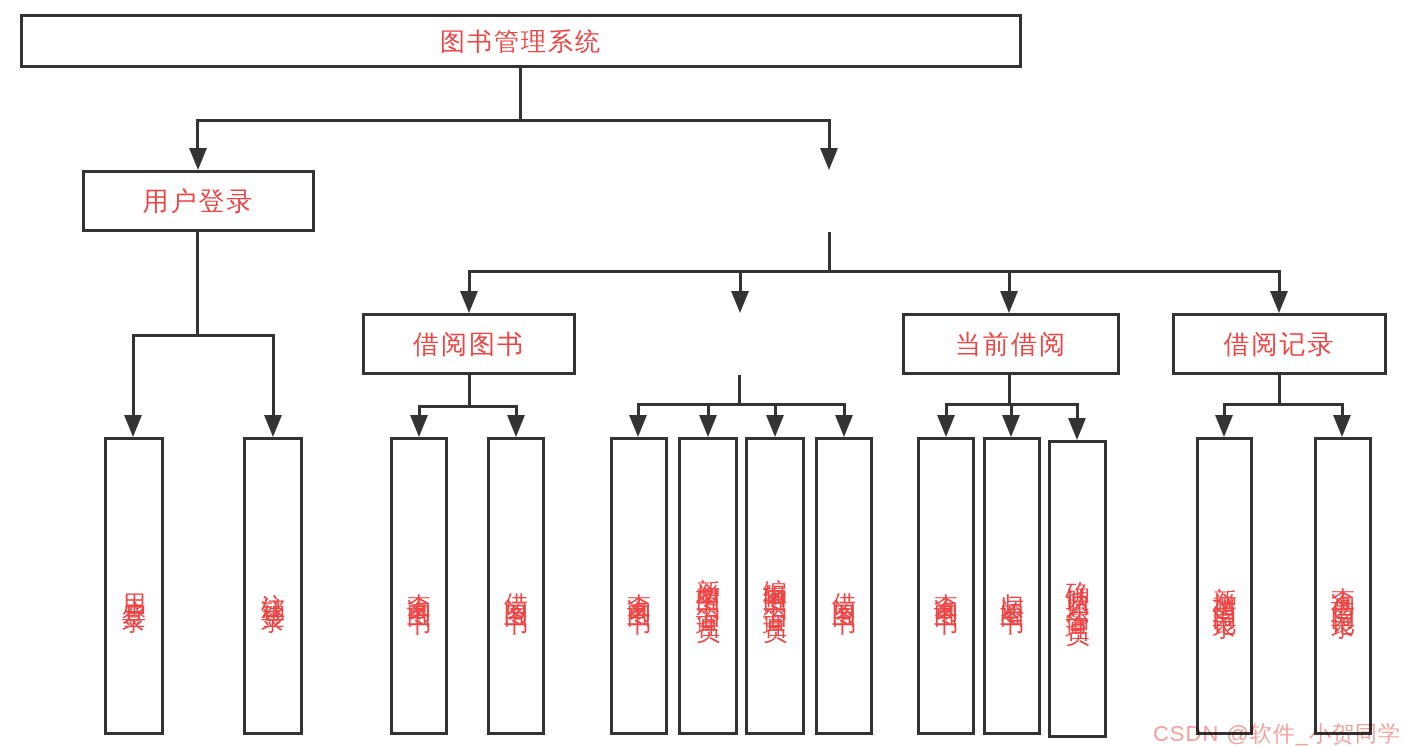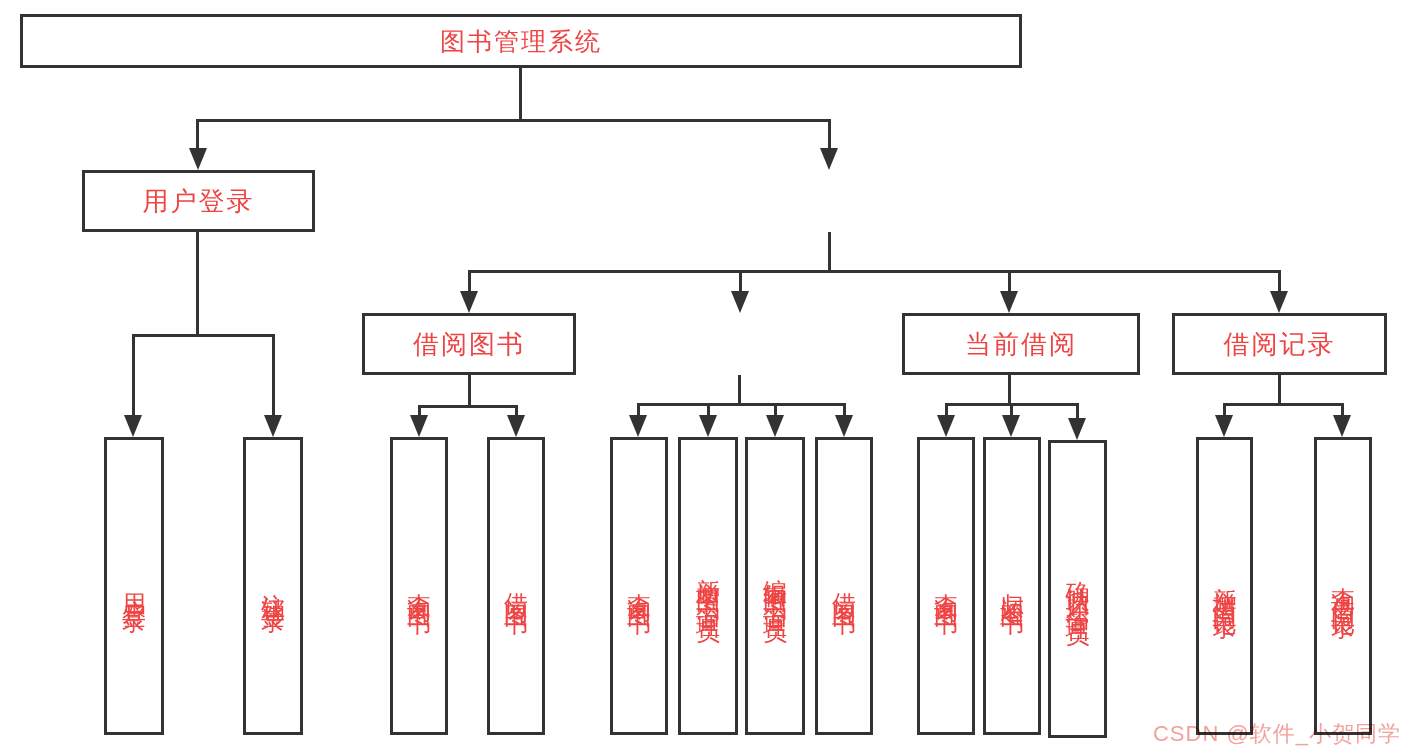--- a/index.html
+++ b/index.html
@@ -101,21 +101,21 @@
   <div class="vl" style="left:1008px;top:270px;height:24px;"></div>
   <div class="vl" style="left:1278px;top:270px;height:24px;"></div>
   <div class="ar" style="left:460px;top:291px;"></div>
   <div class="ar" style="left:731px;top:291px;"></div>
   <div class="ar" style="left:1000px;top:291px;"></div>
   <div class="ar" style="left:1270px;top:291px;"></div>
 
   <div class="node h-label" style="left:362px;top:313px;width:214px;height:62px;">
     <span>借阅图书</span>
   </div>
-  <div class="node h-label" style="left:902px;top:313px;width:238px;height:62px;">
+  <div class="node h-label" style="left:902px;top:313px;width:218px;height:62px;">
     <span>当前借阅</span>
   </div>
   <div class="node h-label" style="left:1172px;top:313px;width:215px;height:62px;">
     <span>借阅记录</span>
   </div>
 
   <div class="vl" style="left:468px;top:375px;height:33px;"></div>
   <div class="hl" style="left:418px;top:405px;width:100px;"></div>
   <div class="vl" style="left:418px;top:405px;height:13px;"></div>
   <div class="vl" style="left:515px;top:405px;height:13px;"></div>

